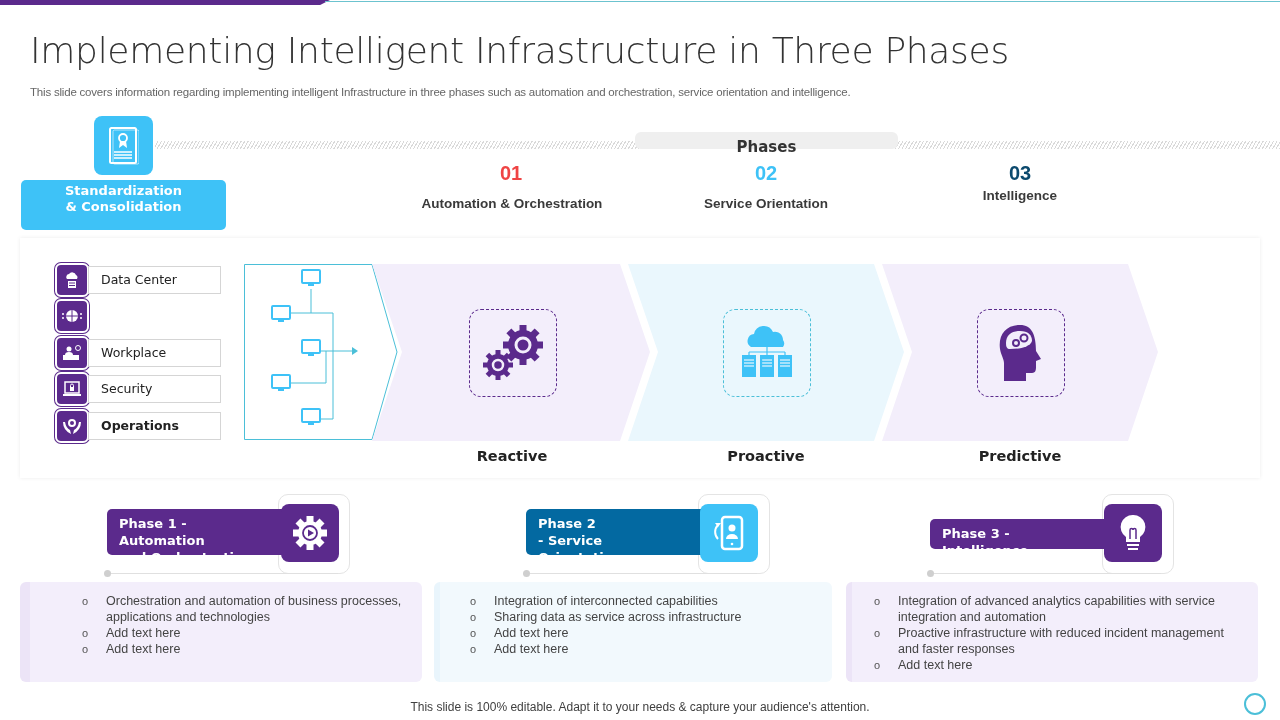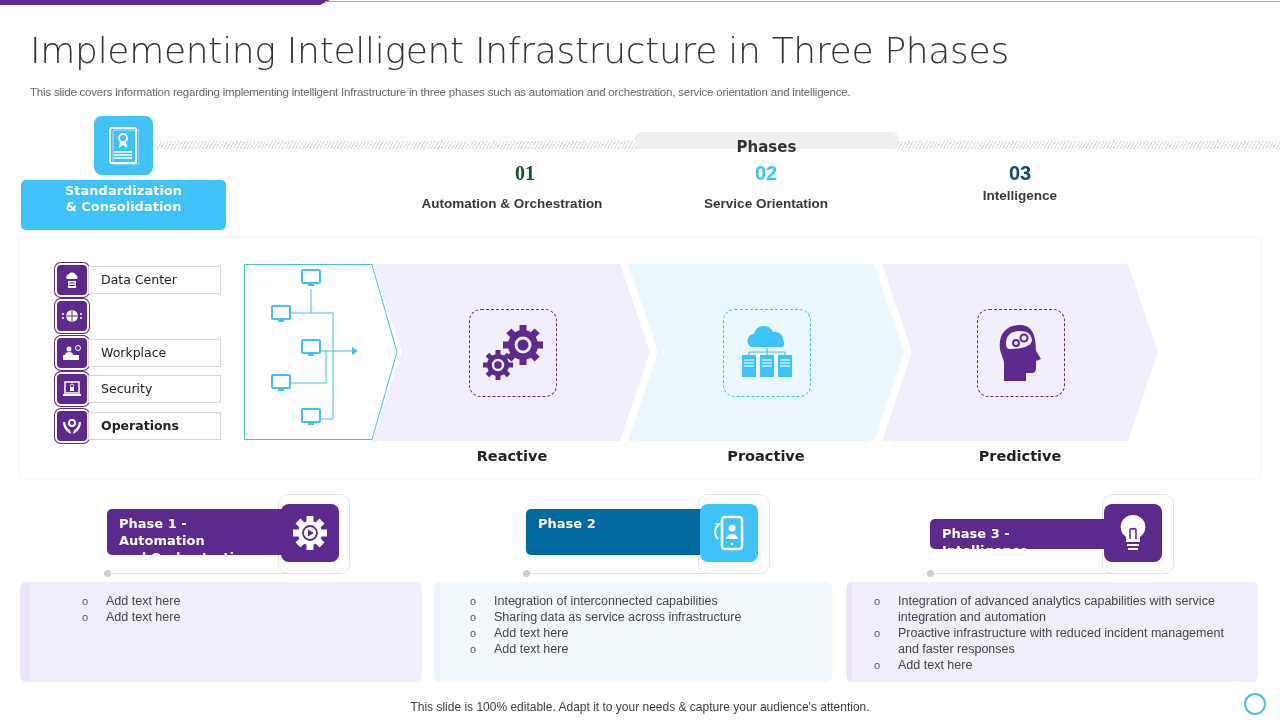--- a/index.html
+++ b/index.html
@@ -72,21 +72,21 @@
     <line x1="5" y1="31" x2="23" y2="31" stroke="#fff" stroke-width="1.5"></line>
   </svg>
 </div>
 <div class="abs std-label">
   <div>Standardization</div>
   <div>&amp; Consolidation</div>
 </div>
 
 <div class="abs phases-pill">Phases</div>
 
-<div class="abs phase-num" style="left:425px; top:162px; color:#14532d;font-family:Liberation Serif, serif;">01</div>
+<div class="abs phase-num" style="left:411px; top:162px; color:#ef4444;">01</div>
 <div class="abs phase-name" style="left:392px; top:196px;">Automation &amp; Orchestration</div>
 
 <div class="abs phase-num" style="left:666px; top:162px; color:#3ec2f7;">02</div>
 <div class="abs phase-name" style="left:646px; top:196px;">Service Orientation</div>
 
 <div class="abs phase-num" style="left:920px; top:162px; color:#0c4a6e;">03</div>
 <div class="abs phase-name" style="left:900px; top:188px;">Intelligence</div>
 
 <div class="abs panel"></div>
 
@@ -260,30 +260,32 @@
         <rect x="-17" y="-3.5" width="34" height="7"></rect>
       <rect x="-3.5" y="-17" width="7" height="34" transform="rotate(45)"></rect>
         <rect x="-3.5" y="-17" width="7" height="34" transform="rotate(-45)"></rect>
     </g>
     <circle cx="19" cy="19" r="7" fill="none" stroke="#5b2a8c" stroke-width="1.8"></circle>
     <polygon points="17,15.5 23,19 17,22.5" fill="#5b2a8c"></polygon>
   </svg>
 </div>
 <div class="abs content-box" style="left:20px; width:402px; background:#f3eefb; border-left:10px solid #ece4f7;">
   <ul style="padding-left:52px; padding-right:20px;">
+    <li>Orchestration and automation of business processes, applications and technologies</li>
     <li>Add text here</li>
     <li>Add text here</li>
   </ul>
 </div>
 
 <div class="abs ph-card-outline" style="left:698px; top:494px;"></div>
 <div class="abs ph-line" style="left:527px; top:573px; width:230px;"></div>
 <div class="abs ph-dot" style="left:523px; top:570px;"></div>
 <div class="abs ph-tag" style="left:526px; top:509px; width:176px; background:#0369a1;">
   <div>Phase 2</div>
+  <div>- Service Orientation</div>
 </div>
 <div class="abs ph-icon" style="left:700px; top:504px; background:#3ec2f7;">
   <svg width="40" height="40" viewBox="0 0 40 40">
     <rect x="13" y="4" width="20" height="32" rx="3" fill="none" stroke="#fff" stroke-width="2.5"></rect>
     <circle cx="23" cy="15" r="3.5" fill="#fff"></circle>
     <path d="M17 26 a6 5 0 0 1 12 0z" fill="#fff"></path>
     <circle cx="23" cy="31" r="1.3" fill="#fff"></circle>
     <path d="M9 12 a10 10 0 0 0 0 14" fill="none" stroke="#fff" stroke-width="2"></path>
     <polygon points="6,10 12,10 9,14" fill="#fff"></polygon>
   </svg>

